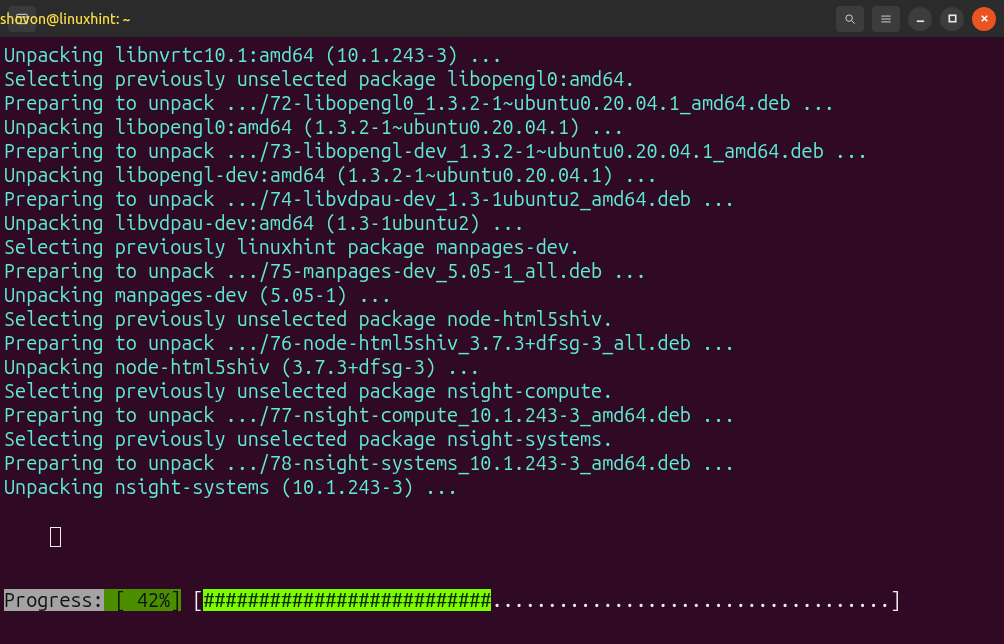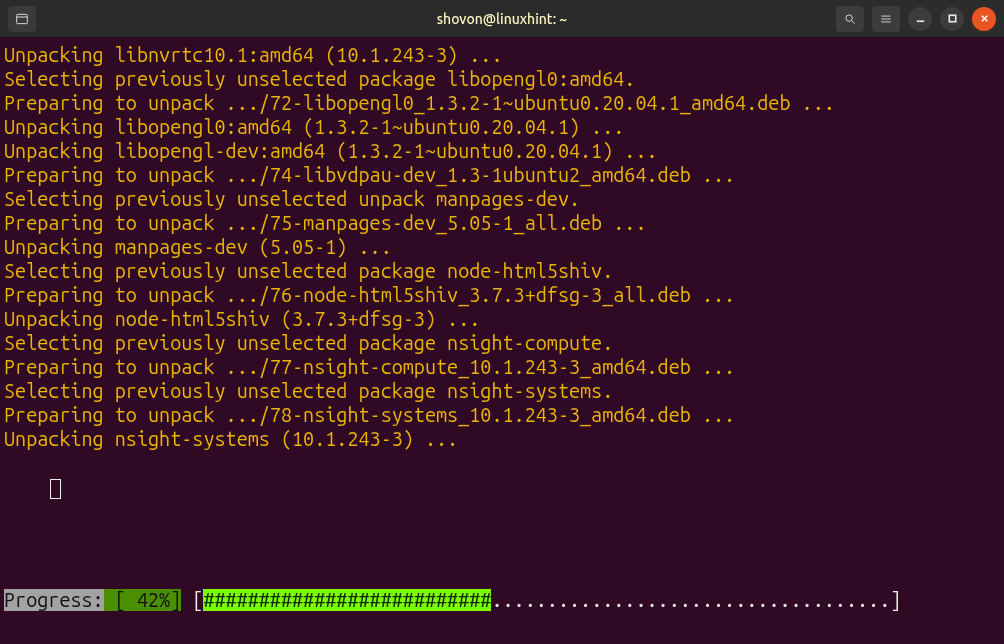--- a/index.html
+++ b/index.html
@@ -22,22 +22,22 @@
     position: relative;
   }
   .titlebar .tab-icon {
     width: 28px; height: 26px;
     border-radius: 4px;
     display:flex; align-items:center; justify-content:center;
     background:#3a3a3a;
   }
   .titlebar .tab-icon svg { width:16px; height:16px; stroke:#d9d9d9; fill:none; stroke-width:1.5; }
   .titlebar .title-center {
-    position:absolute; left:0; right:0; text-align:center; pointer-events:none;
-    font-weight:500; color:#fef9c3;
+    position:absolute; left:0; right:0; pointer-events:none;
+    font-weight:500; color:#fde047;
   }
   .titlebar .right-controls {
     margin-left:auto; display:flex; align-items:center; gap:8px;
   }
   .ctrl-btn {
     width:28px; height:26px; border-radius:4px;
     background:#3c3c3c;
     display:flex; align-items:center; justify-content:center;
     cursor:pointer;
   }
@@ -55,21 +55,21 @@
   
   .terminal {
     background:#300a24;
     width:100%;
     height:607px;
     padding:6px 4px 0 4px;
     position:relative;
     overflow:hidden;
   }
   .line {
-    color:#eab308;
+    color:#5eead4;
     font-size:19.8px;
     line-height:24px;
     white-space:pre;
     font-family:inherit;
   }
   .cursor-box {
     display:inline-block;
     width:11px; height:20px;
     border:1.5px solid #eeeeec;
     vertical-align:bottom;
@@ -140,23 +140,25 @@
       </svg>
     </div>
   </div>
 </div>
 
 <div class="terminal">
   <div class="line">Unpacking libnvrtc10.1:amd64 (10.1.243-3) ...</div>
   <div class="line">Selecting previously unselected package libopengl0:amd64.</div>
   <div class="line">Preparing to unpack .../72-libopengl0_1.3.2-1~ubuntu0.20.04.1_amd64.deb ...</div>
   <div class="line">Unpacking libopengl0:amd64 (1.3.2-1~ubuntu0.20.04.1) ...</div>
+  <div class="line">Preparing to unpack .../73-libopengl-dev_1.3.2-1~ubuntu0.20.04.1_amd64.deb ...</div>
   <div class="line">Unpacking libopengl-dev:amd64 (1.3.2-1~ubuntu0.20.04.1) ...</div>
   <div class="line">Preparing to unpack .../74-libvdpau-dev_1.3-1ubuntu2_amd64.deb ...</div>
-  <div class="line">Selecting previously unselected unpack manpages-dev.</div>
+  <div class="line">Unpacking libvdpau-dev:amd64 (1.3-1ubuntu2) ...</div>
+  <div class="line">Selecting previously linuxhint package manpages-dev.</div>
   <div class="line">Preparing to unpack .../75-manpages-dev_5.05-1_all.deb ...</div>
   <div class="line">Unpacking manpages-dev (5.05-1) ...</div>
   <div class="line">Selecting previously unselected package node-html5shiv.</div>
   <div class="line">Preparing to unpack .../76-node-html5shiv_3.7.3+dfsg-3_all.deb ...</div>
   <div class="line">Unpacking node-html5shiv (3.7.3+dfsg-3) ...</div>
   <div class="line">Selecting previously unselected package nsight-compute.</div>
   <div class="line">Preparing to unpack .../77-nsight-compute_10.1.243-3_amd64.deb ...</div>
   <div class="line">Selecting previously unselected package nsight-systems.</div>
   <div class="line">Preparing to unpack .../78-nsight-systems_10.1.243-3_amd64.deb ...</div>
   <div class="line">Unpacking nsight-systems (10.1.243-3) ...</div>

